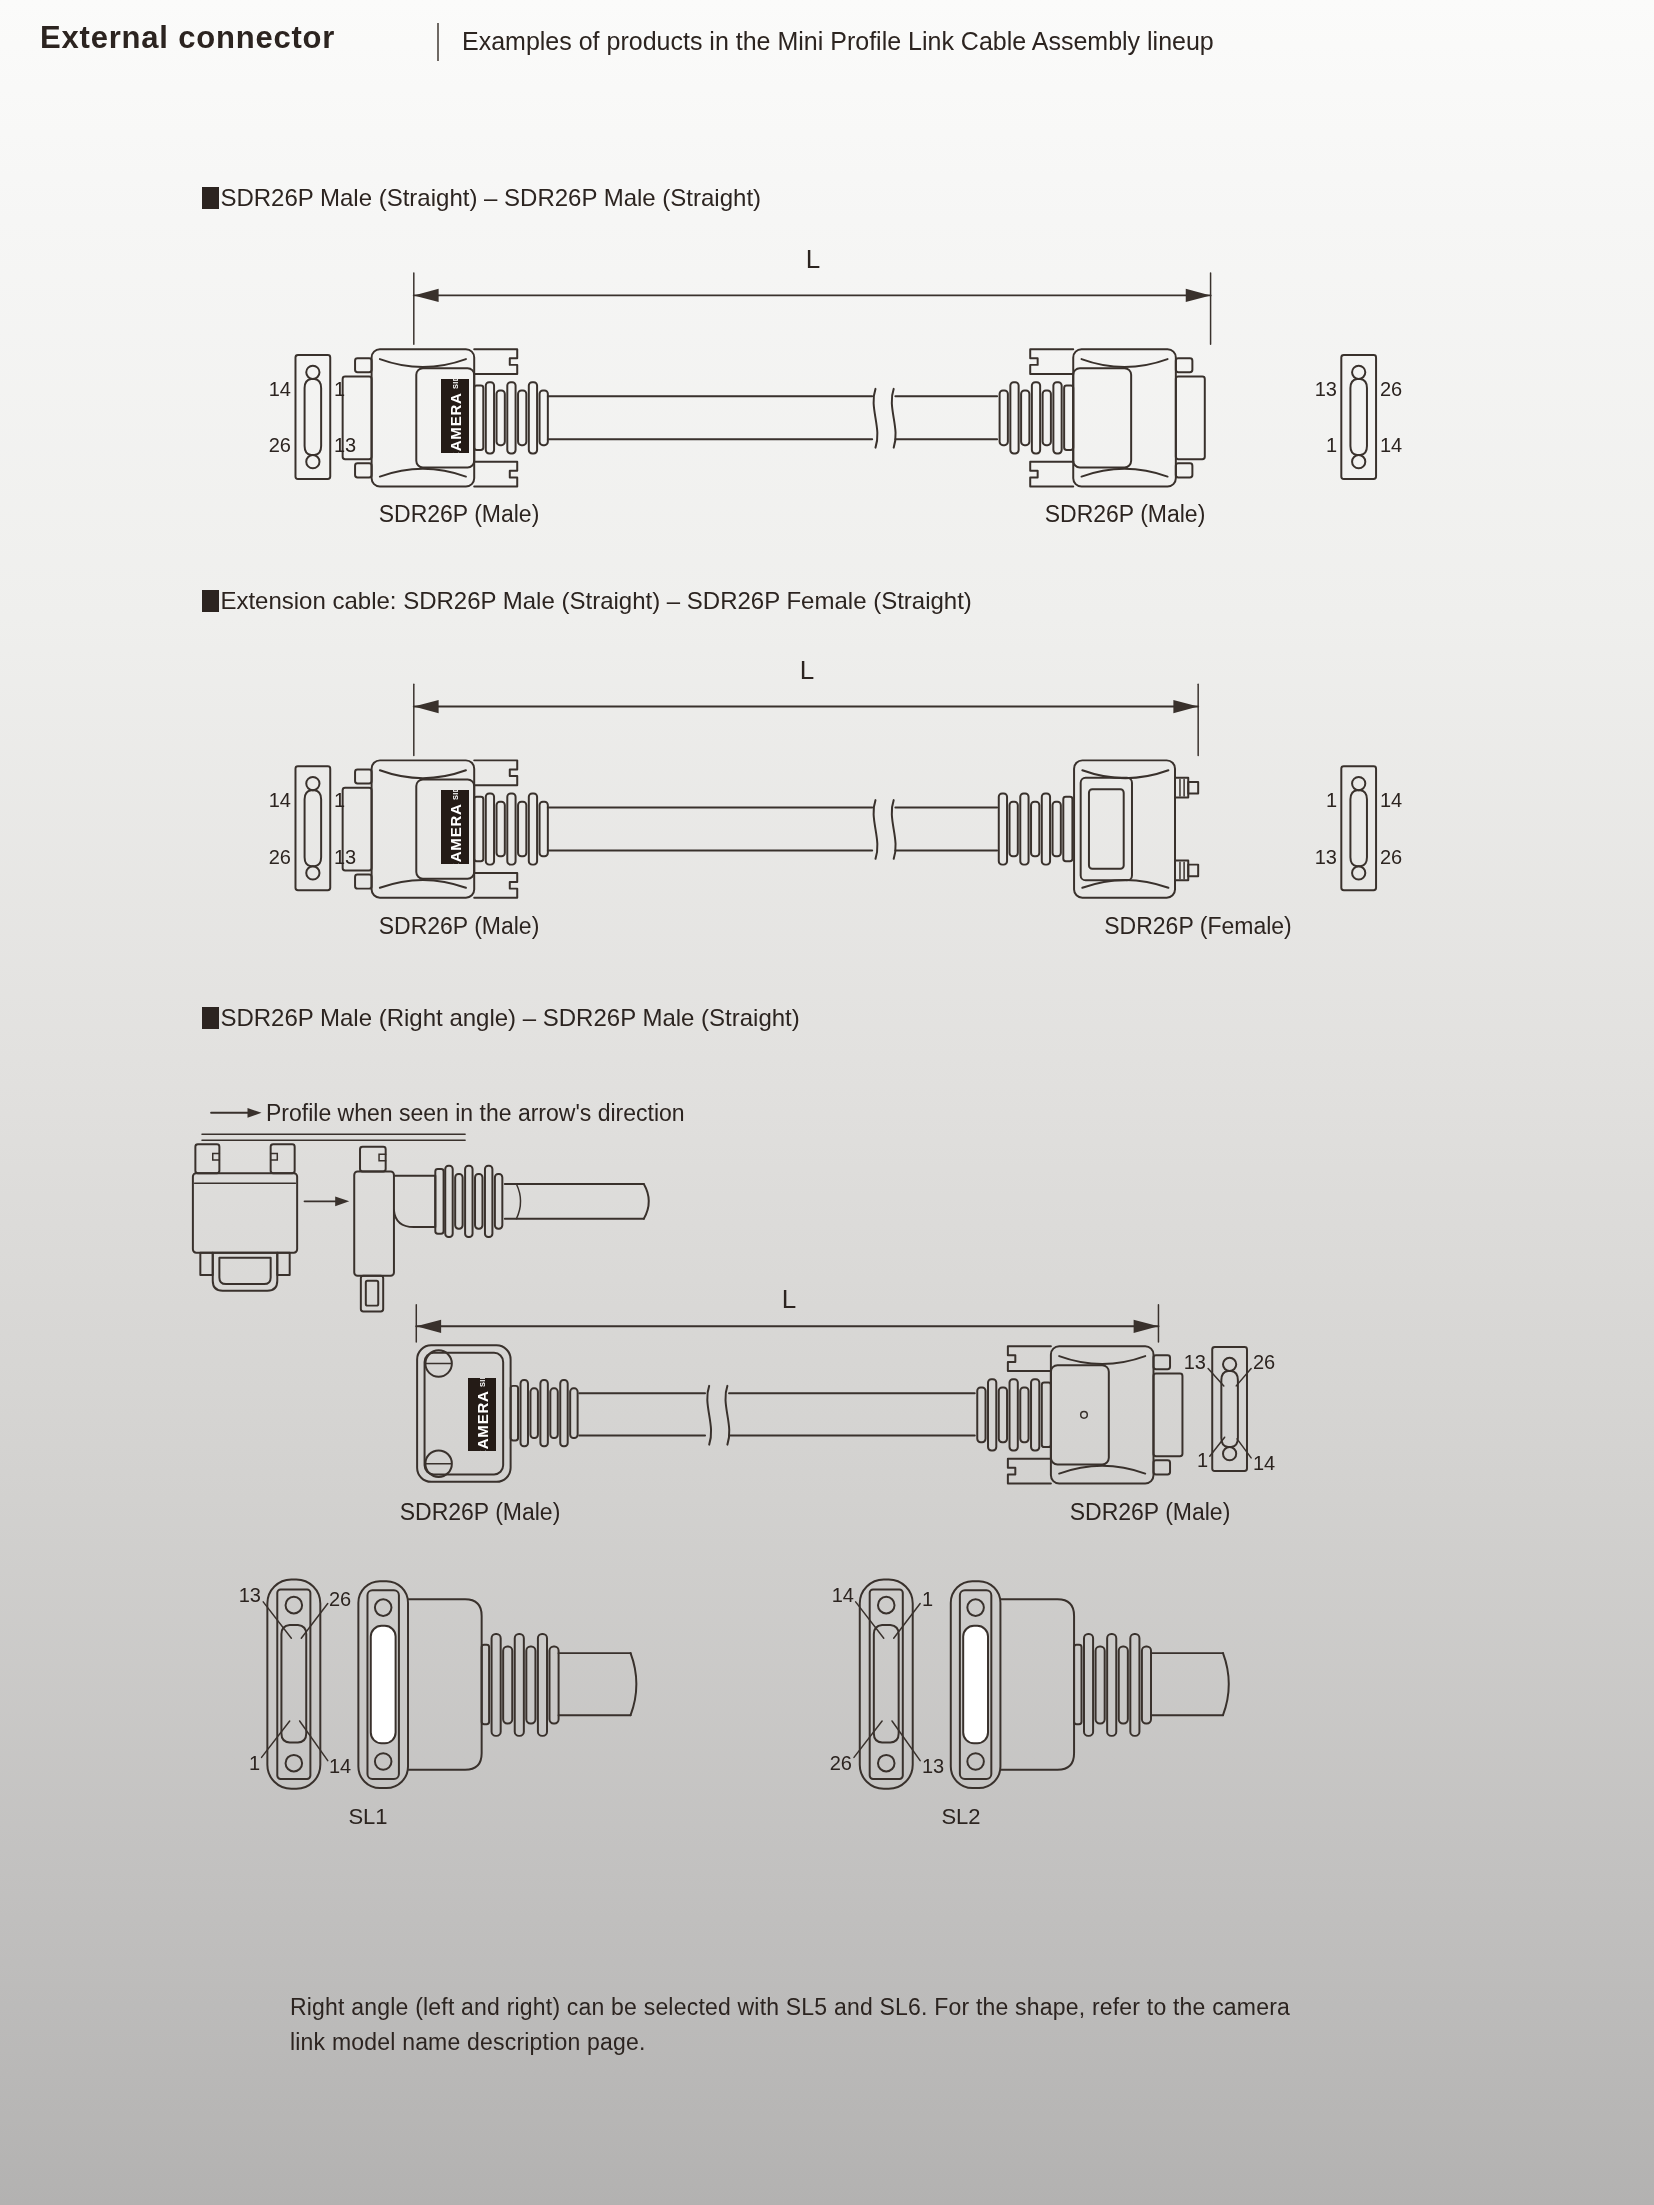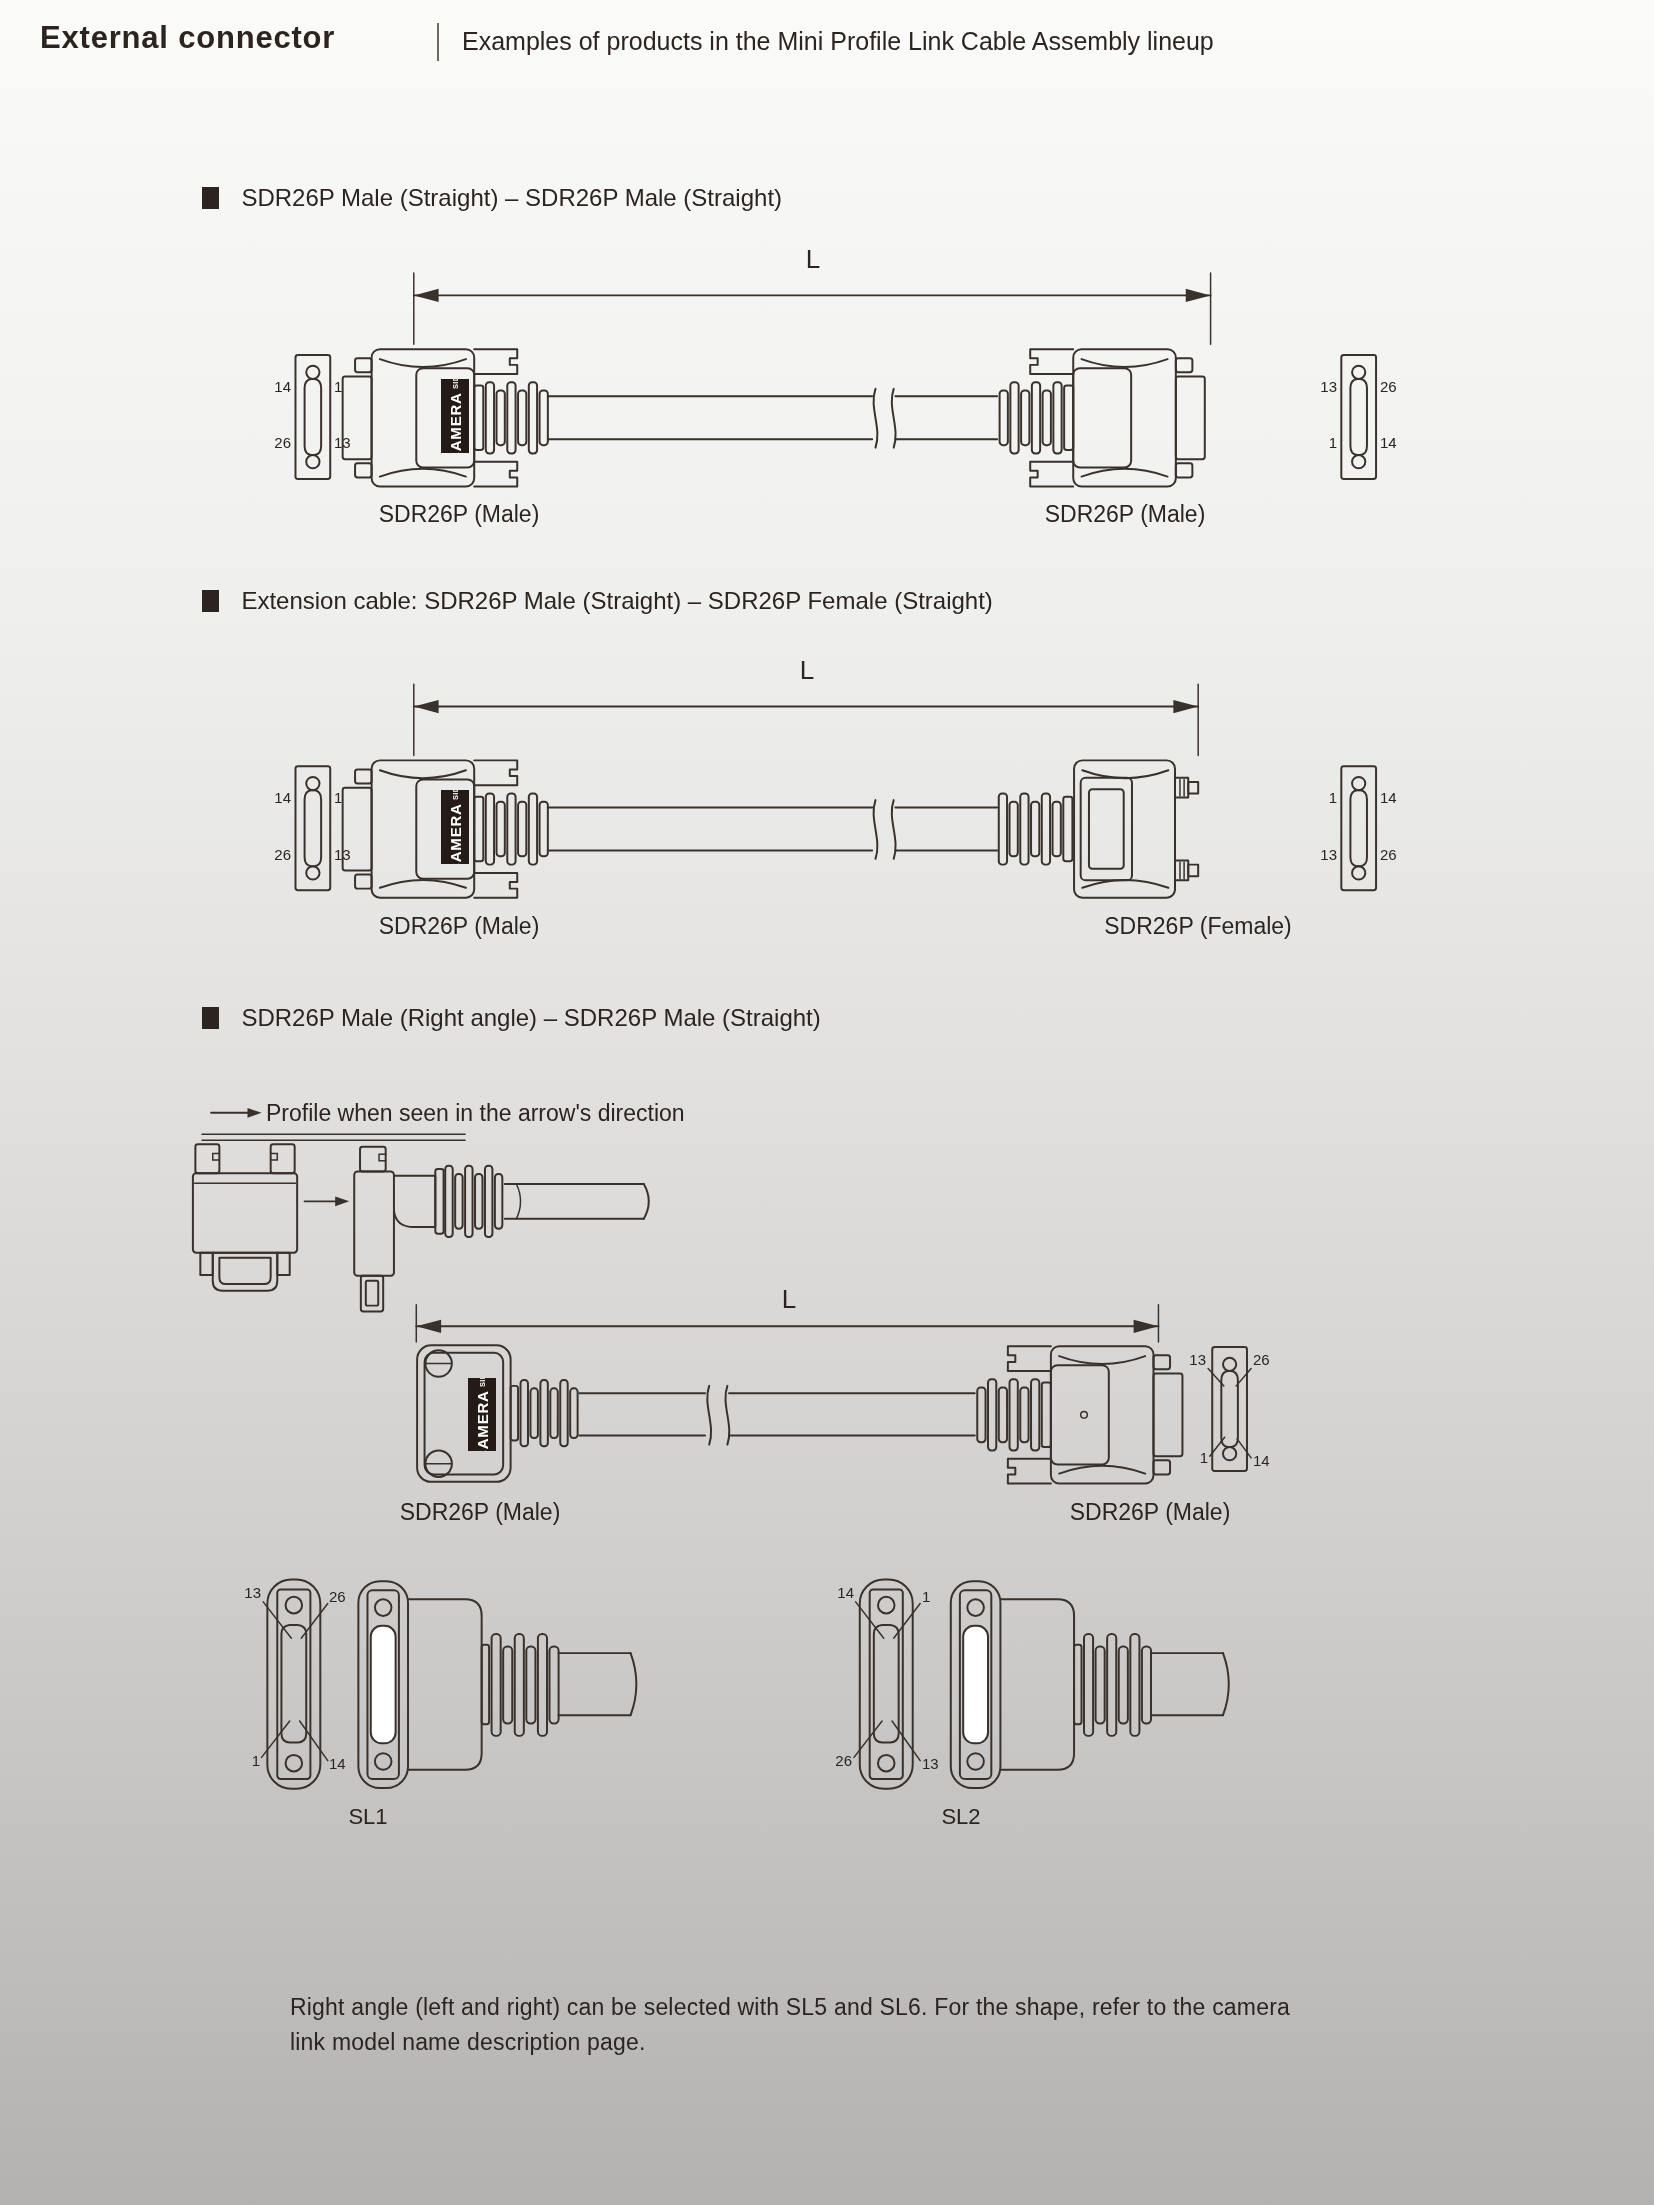--- a/index.html
+++ b/index.html
@@ -6,24 +6,24 @@
   .page{position:relative;width:1655px;height:2205px;overflow:hidden;
     font-family:"Liberation Sans",sans-serif;color:#2c2420;
     background:linear-gradient(180deg,#fbfbfa 0%,#f6f6f5 10%,#efefed 28%,#e2e1df 48%,#d2d1cf 68%,#c1c0bf 86%,#b3b2b1 100%);}
   .art{position:absolute;left:0;top:0}
   .art .ln{stroke:#39312c;fill:none;stroke-width:2.4;stroke-linecap:round;stroke-linejoin:round}
   .art .thin{stroke:#39312c;fill:none;stroke-width:1.8;stroke-linecap:round}
   .art .fillhead{fill:#39312c;stroke:none}
   .h-title{position:absolute;left:40px;top:20px;font-size:31px;font-weight:bold;letter-spacing:0.8px;white-space:nowrap}
   .h-div{position:absolute;left:437px;top:23px;width:1.7px;height:38px;background:#6f6964}
   .h-sub{position:absolute;left:462px;top:26.5px;font-size:25px;white-space:nowrap}
-  .stitle{position:absolute;display:flex;align-items:center;gap:22px;font-size:24px;white-space:nowrap}
+  .stitle{position:absolute;display:flex;align-items:center;gap:1px;font-size:24px;white-space:nowrap}
   .stitle .sq{width:17.4px;height:22.3px;background:#2c2420;flex:0 0 auto}
   .dimL{position:absolute;font-size:26px;transform:translateX(-50%)}
-  .pin{position:absolute;font-size:15px;line-height:1;white-space:nowrap}
+  .pin{position:absolute;font-size:20px;line-height:1;white-space:nowrap}
   .pin.ra{transform:translateX(-100%)}
   .clabel{position:absolute;font-size:23px;transform:translateX(-50%);white-space:nowrap}
   .sllabel{position:absolute;font-size:22px;transform:translateX(-50%);white-space:nowrap}
   .pnote{position:absolute;font-size:23px;white-space:nowrap}
   .fline{position:absolute;left:290px;font-size:23px;letter-spacing:0.2px;white-space:nowrap}
   .cam{position:absolute;background:#241b16;display:flex;align-items:center;justify-content:center;overflow:hidden}
   .cam .rot{transform:rotate(-90deg);display:flex;align-items:center;gap:3.3px;color:#fff;white-space:nowrap}
   .cam .c1{font-size:15px;font-weight:bold;letter-spacing:0.8px}
   .cam .c2{font-size:7.4px;font-weight:bold;letter-spacing:0.4px}
 </style>

